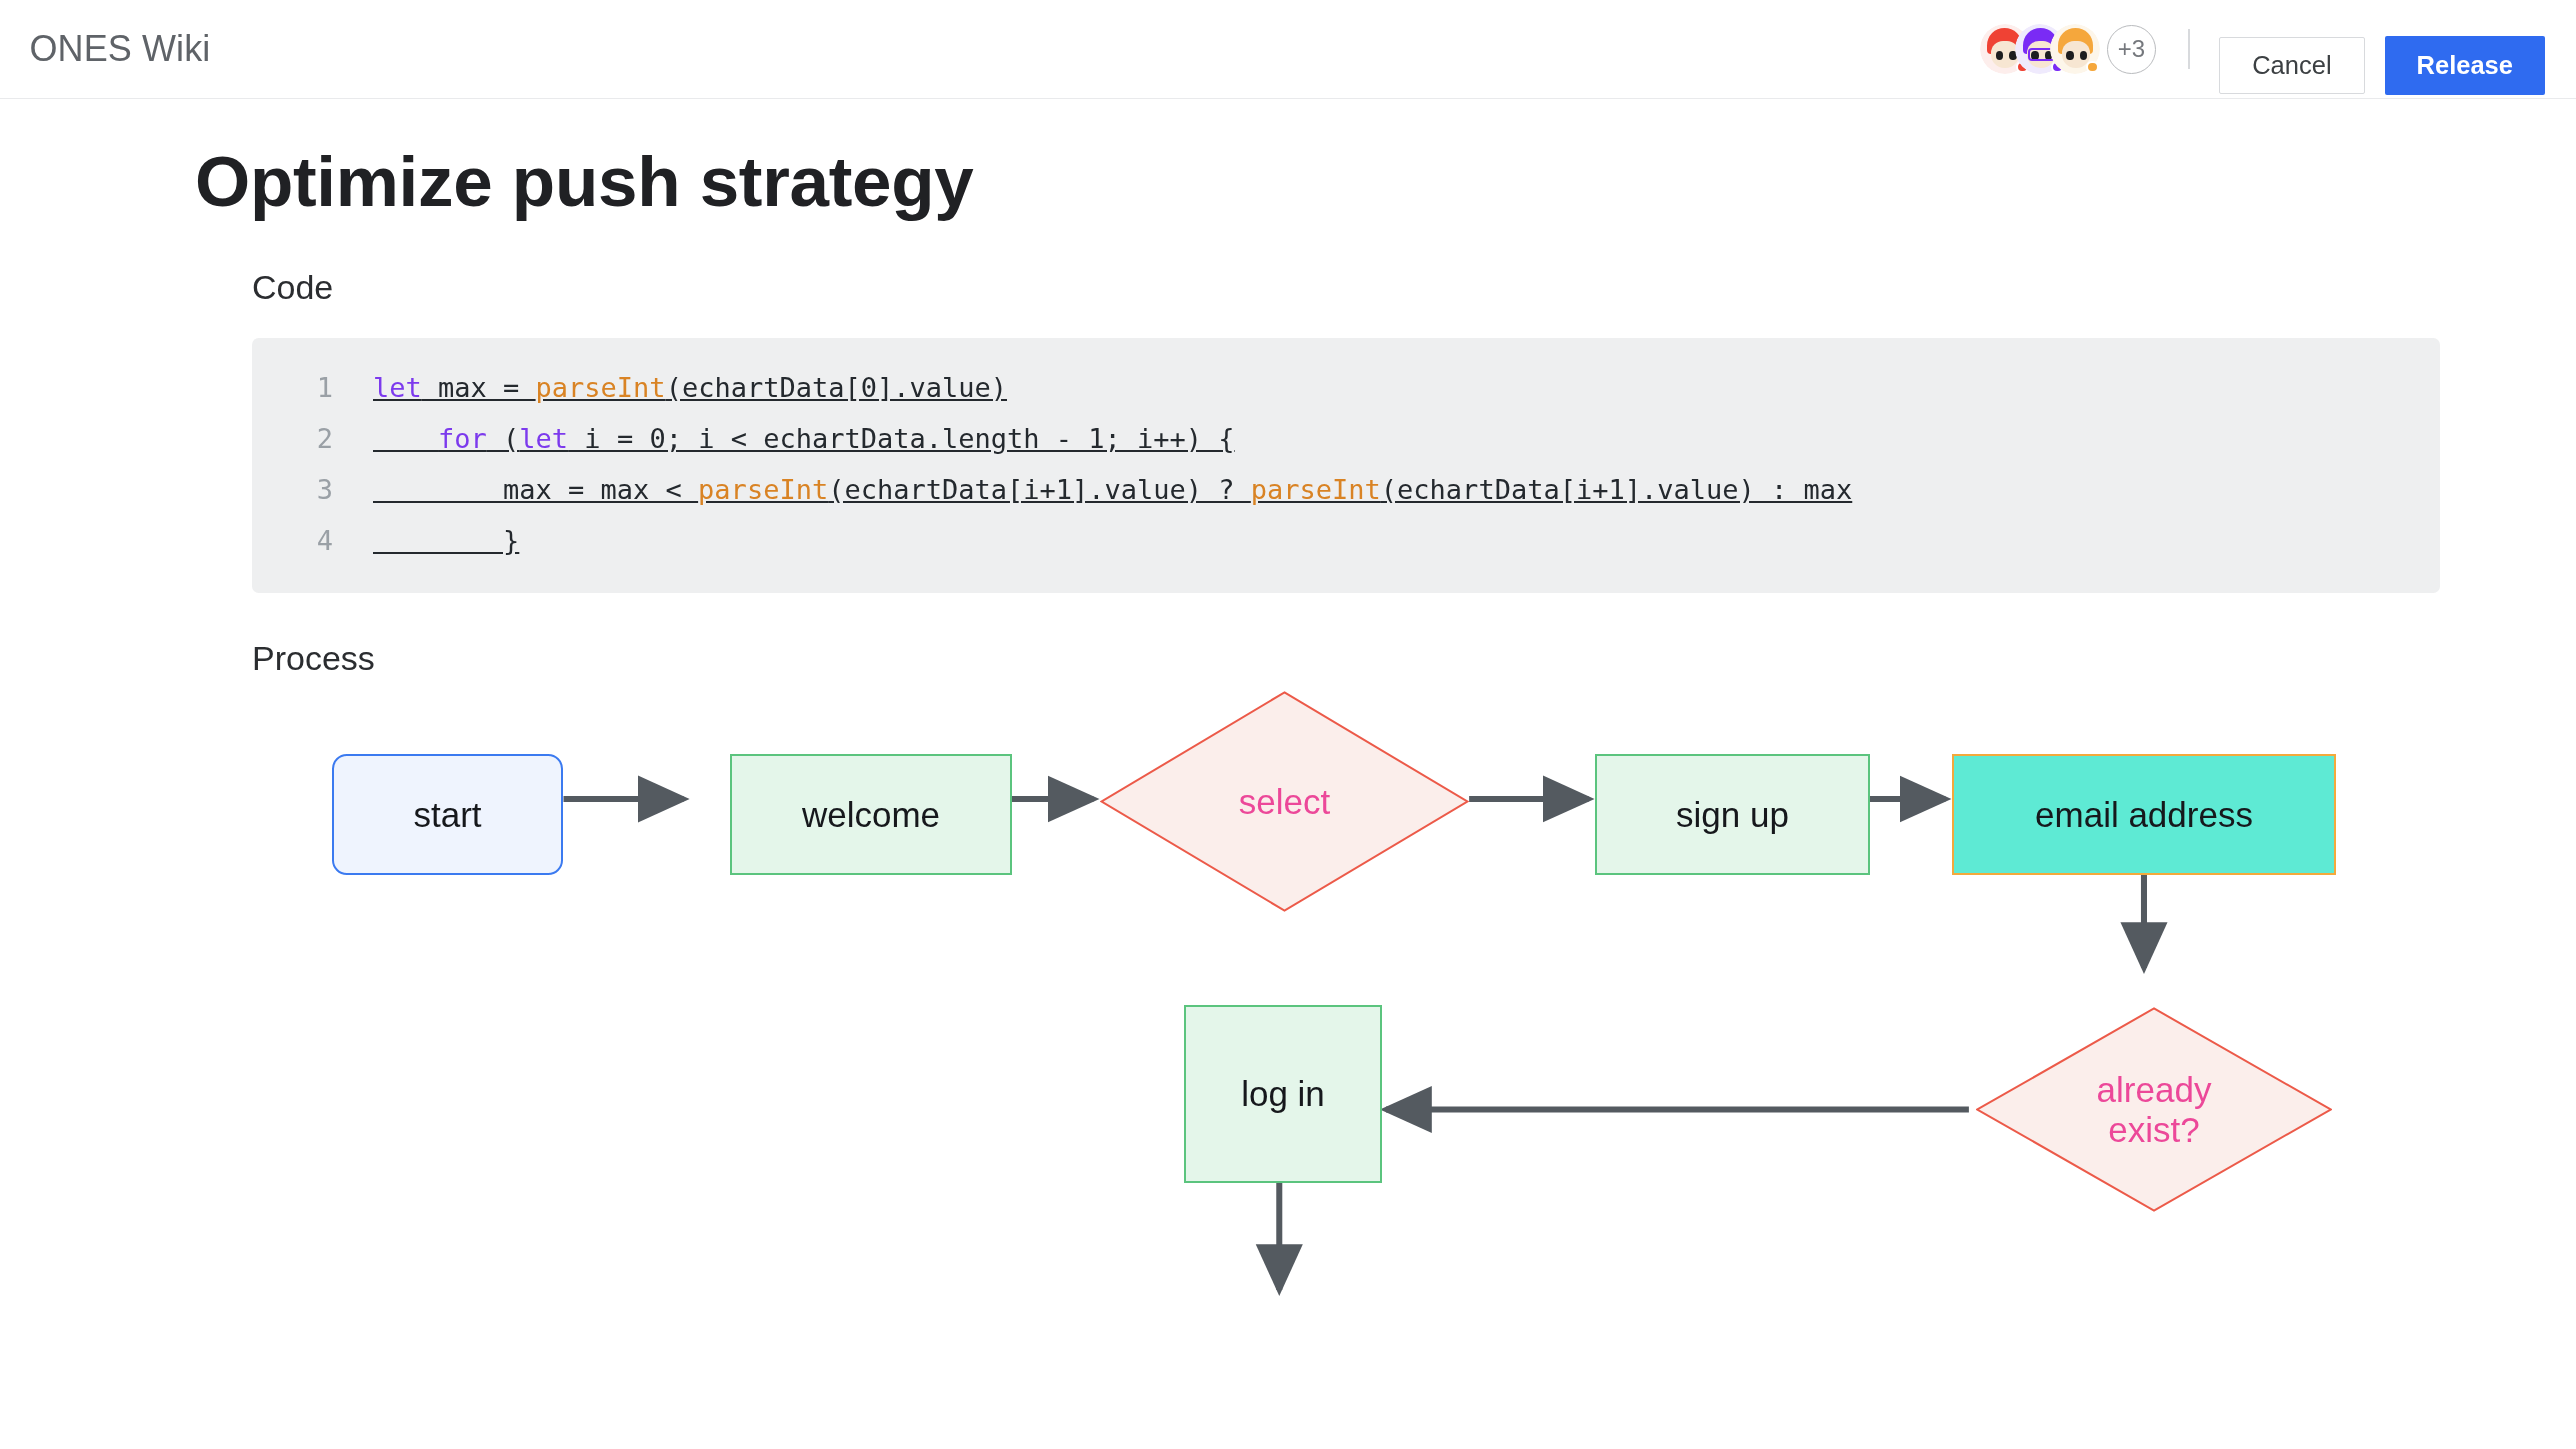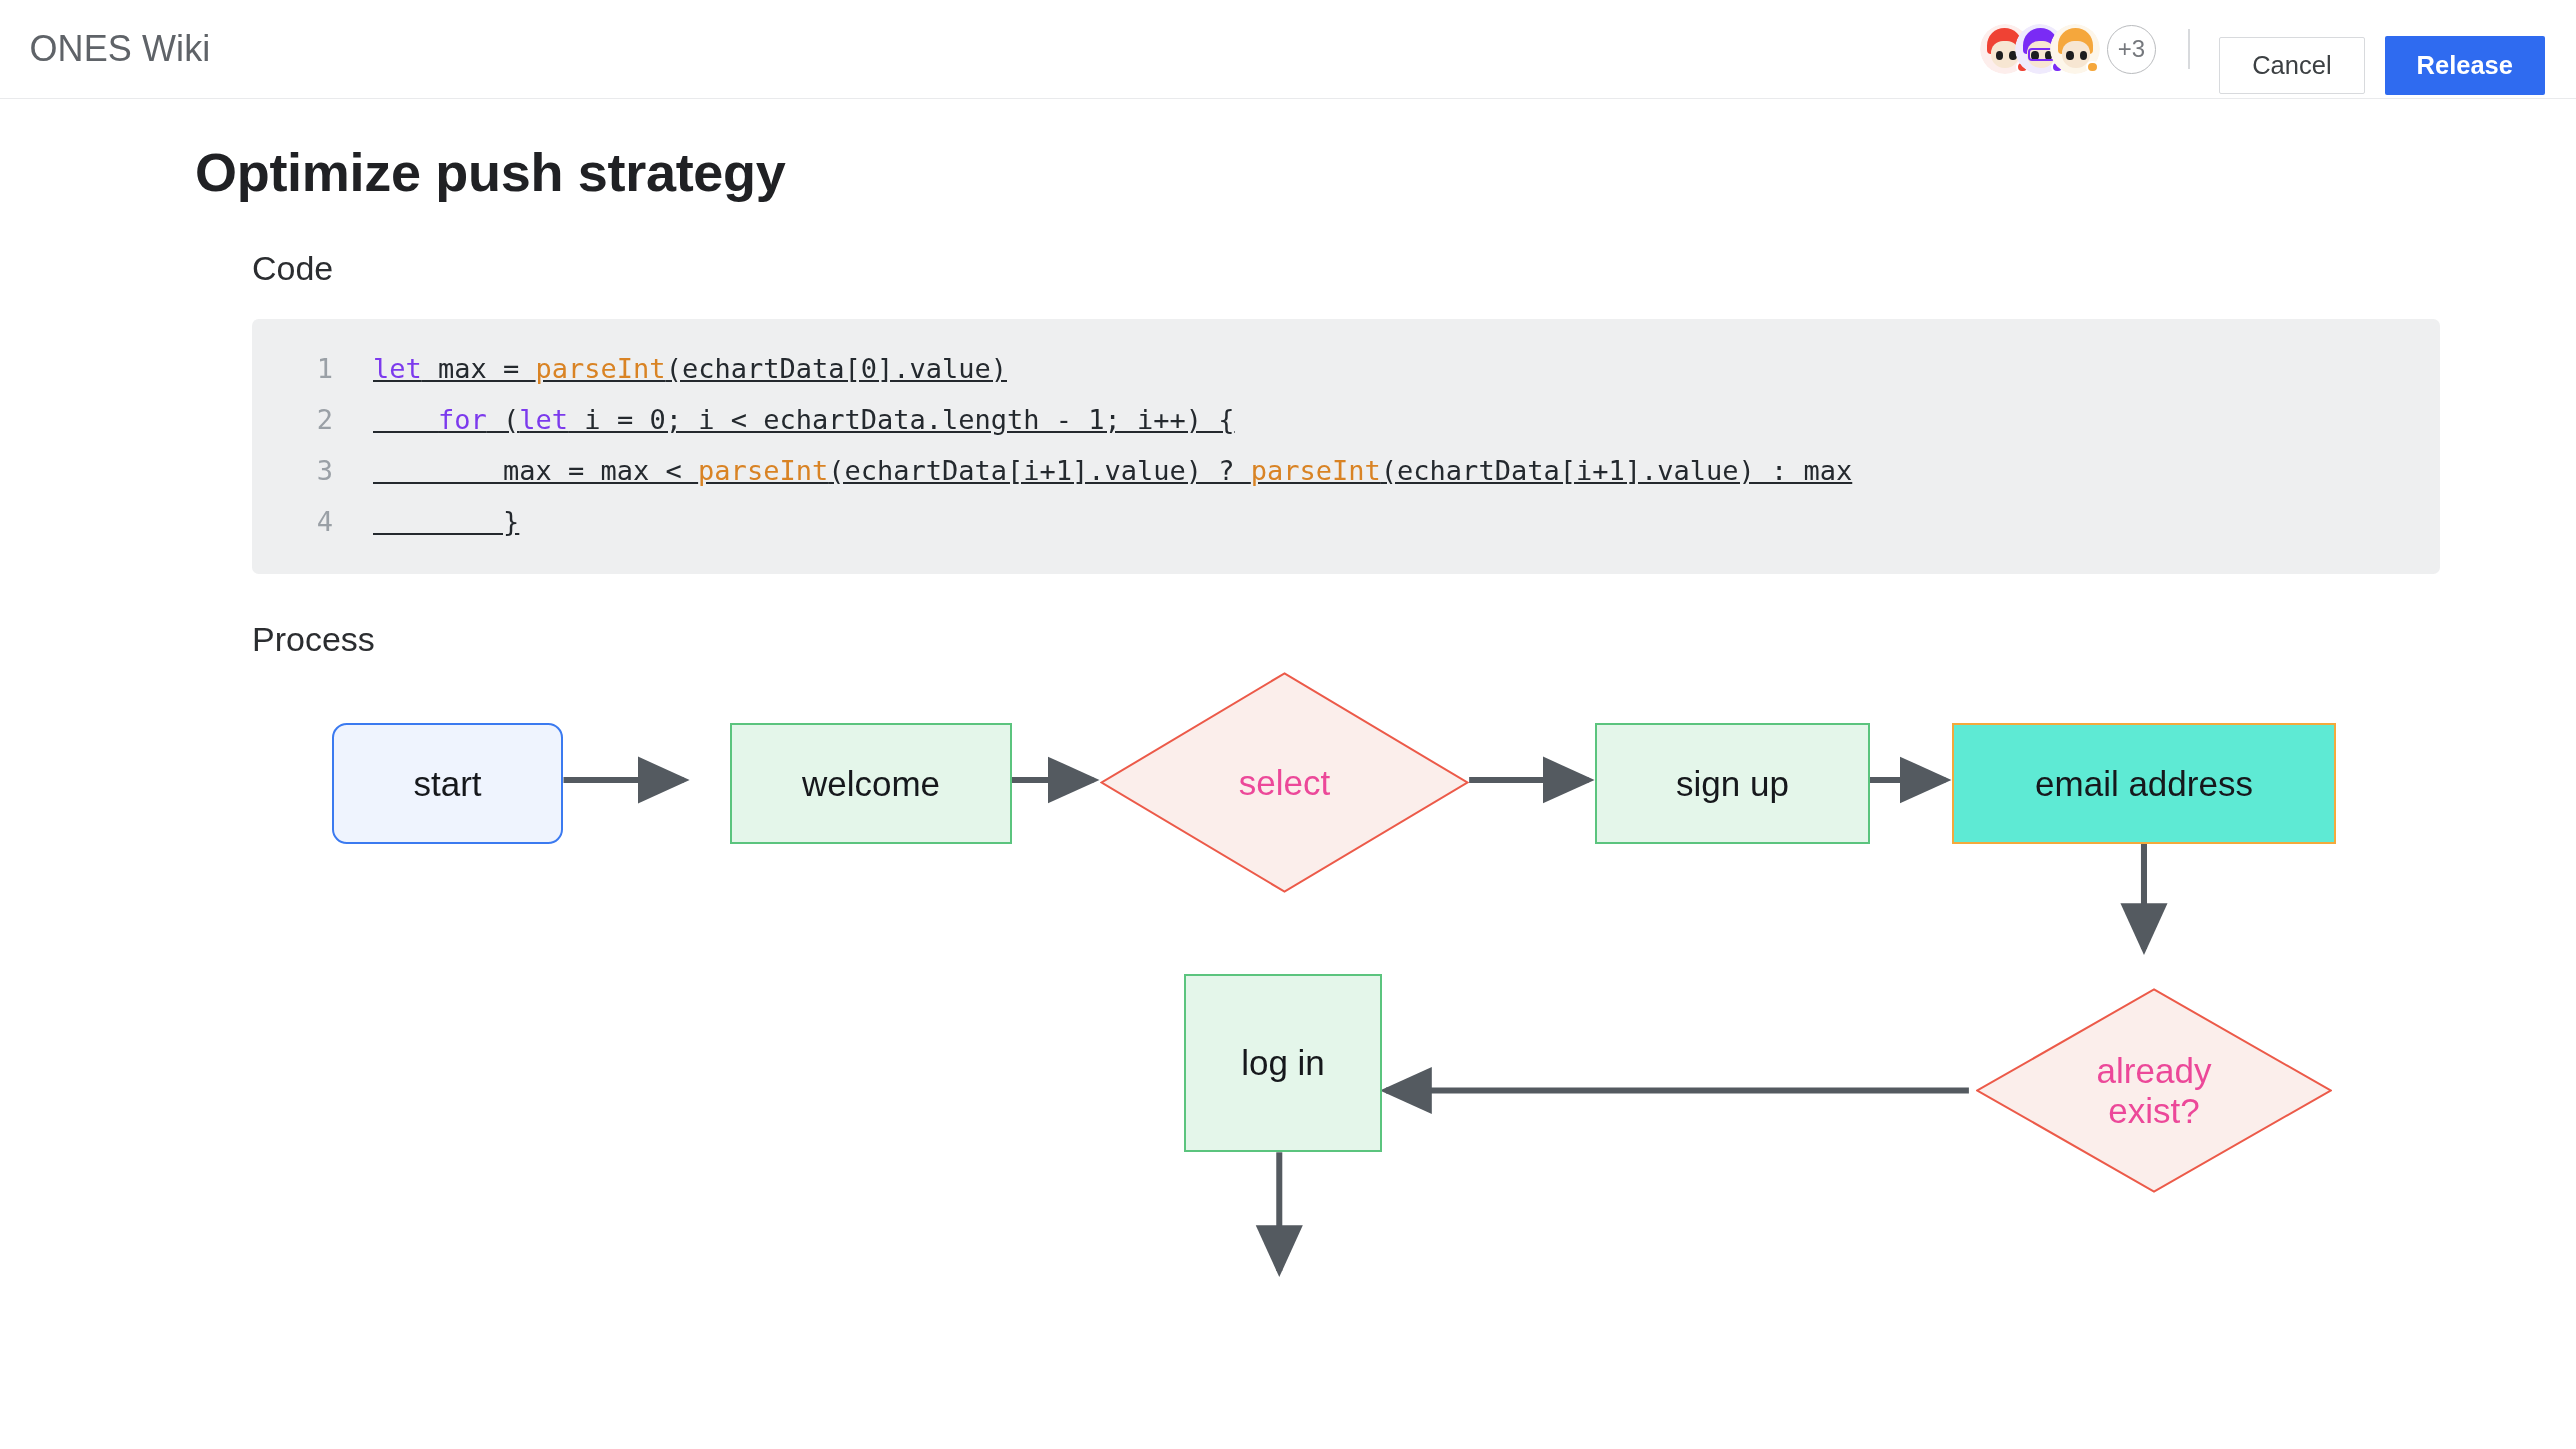--- a/index.html
+++ b/index.html
@@ -149,21 +149,21 @@
     font-weight: bold;
   }
 
   
   .doc {
     position: absolute;
     left: 0; top: 99px;
     width: 2576px;
   }
   .doc-title {
-    font-size: 54px;
+    font-size: 71px;
     color: #202124;
     margin: 42px 12px 0 195px;
     letter-spacing: -0.3px;
   }
   .section-heading {
     font-size: 34px;
     color: #2b2d30;
     margin-left: 252px;
     margin-top: 46px;
   }
@@ -207,20 +207,21 @@
   .node {
     position: absolute;
     box-sizing: border-box;
     display: flex;
     align-items: center;
     justify-content: center;
     font-size: 35px;
     color: #16181c;
     text-align: center;
     line-height: 1.14;
+    margin-top: 12px;
   }
   .node.rect { border-width: 2px; border-style: solid; }
   .node.green  { background: #e4f6ea; border-color: #5bc47e; }
   .node.blue   { background: #eff4fe; border-color: #3b7af0; border-radius: 14.8px; }
   .node.orange { background: #5eead4; border-color: #f3a93c; }
 
   .diamond-wrap { position: absolute; }
   .diamond-wrap svg { position: absolute; left: 0; top: 0; }
   .diamond-label {
     position: absolute;

